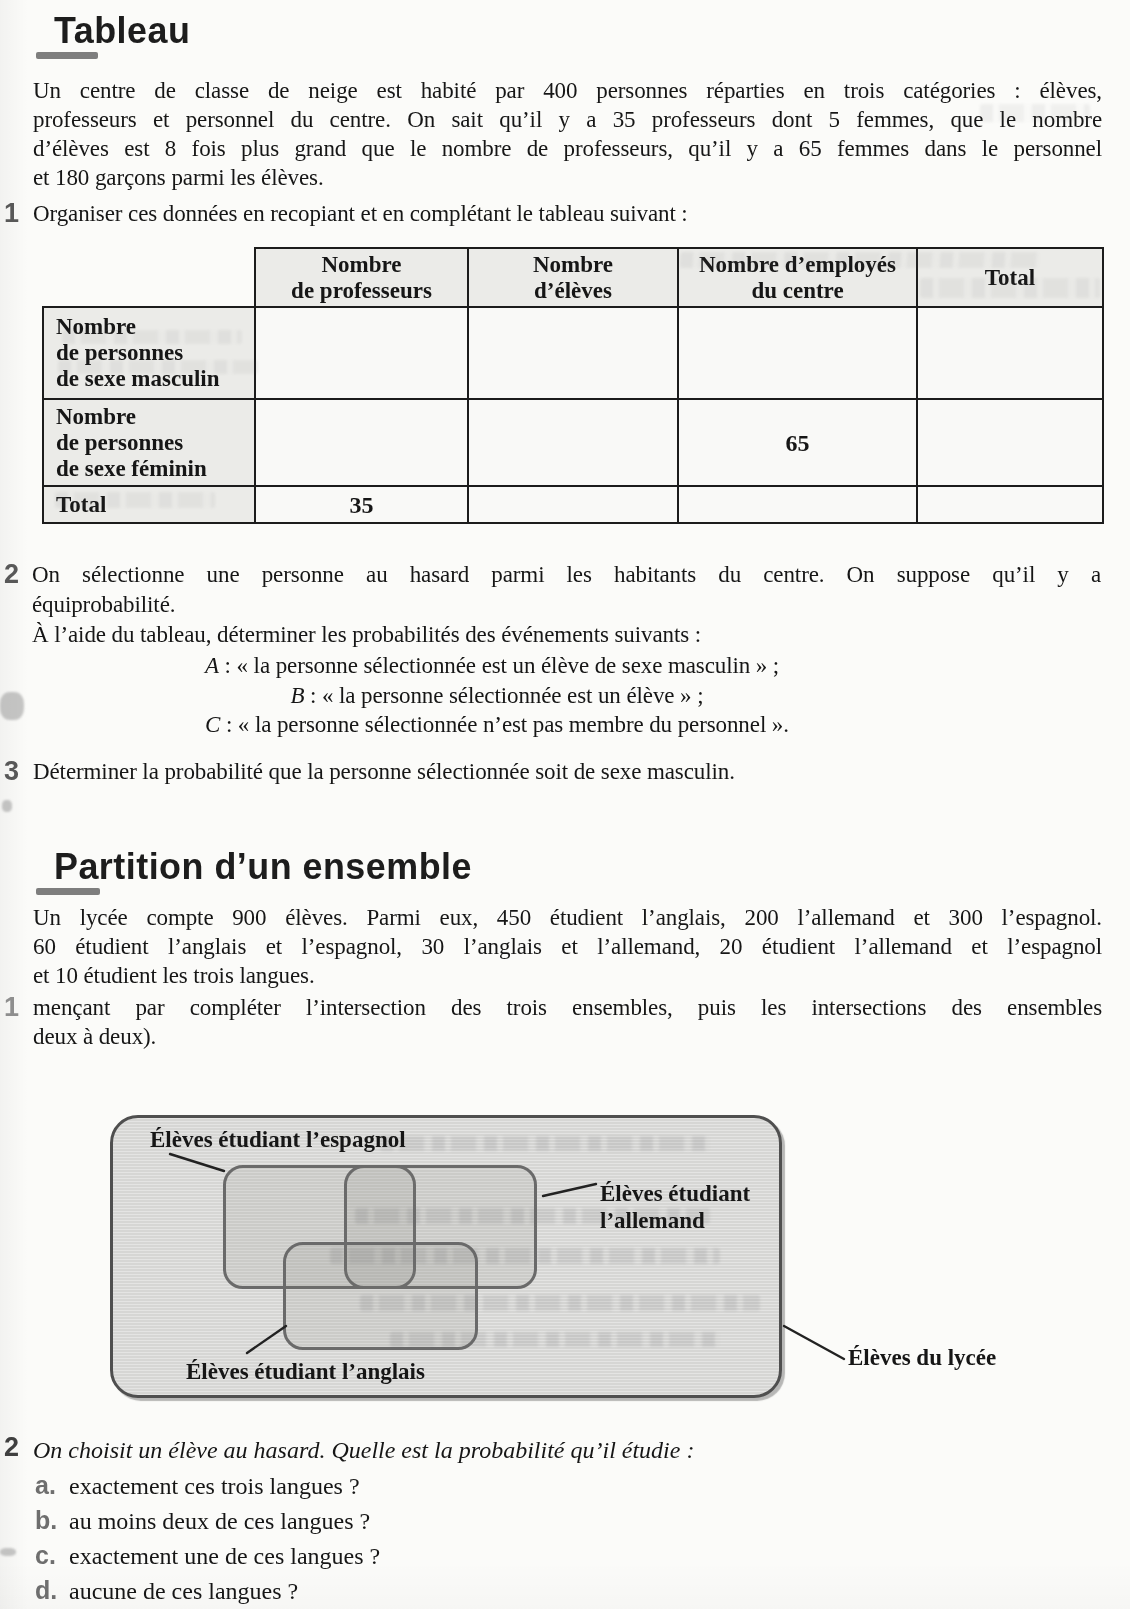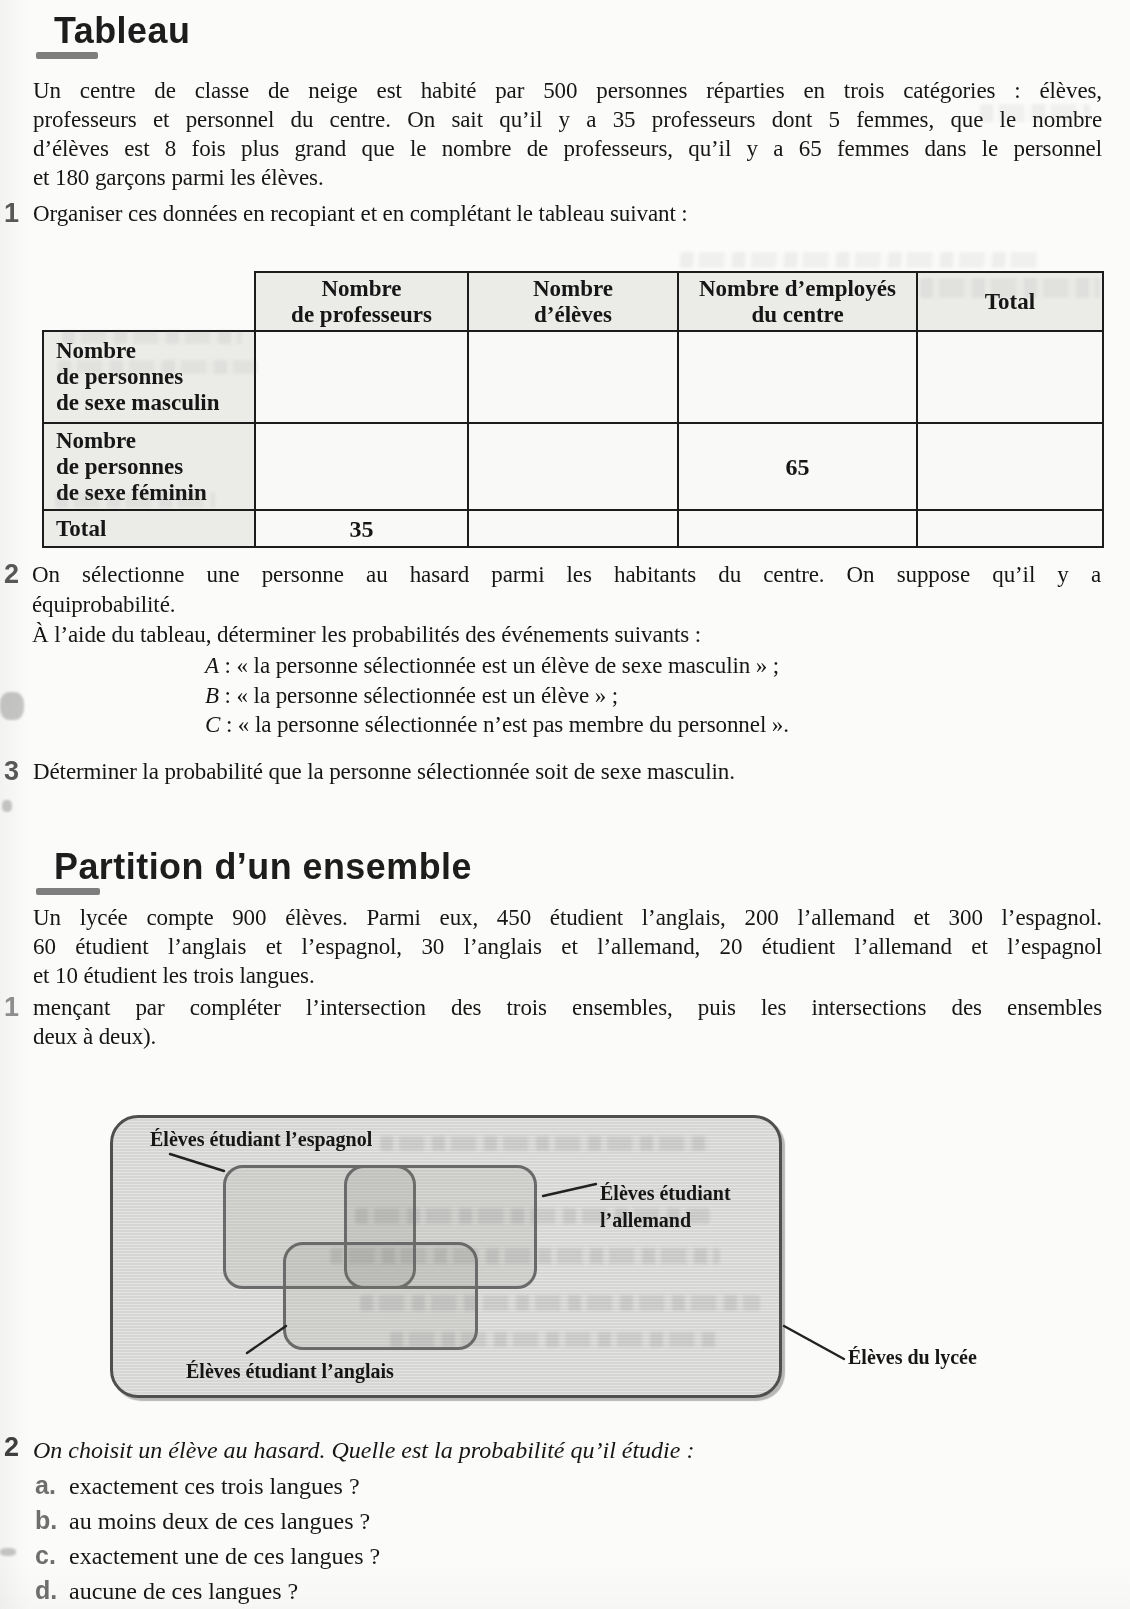--- a/index.html
+++ b/index.html
@@ -54,21 +54,21 @@
     background-image:repeating-linear-gradient(0deg, rgba(255,255,255,0.28) 0 1px, rgba(0,0,0,0.02) 1px 3px);
     border:3px solid #4f4f4f;border-radius:28px;
     box-shadow:3px 3px 1px rgba(100,100,100,0.45);
     box-sizing:border-box;
   }
   .venn-set{
     border:3px solid #6a6a6a;border-radius:20px;
     background:rgba(120,120,118,0.12);
     box-sizing:border-box;
   }
-  .vlabel{font-weight:bold;font-size:20px;line-height:27px;white-space:pre-line;z-index:4;}
+  .vlabel{font-weight:bold;font-size:23px;line-height:27px;white-space:pre-line;z-index:4;}
   
   .qletter{
     display:inline-block;width:34px;
     font-family:"Liberation Sans",sans-serif;font-weight:bold;
     font-size:25px;color:#6e6e6e;
   }
   .qline{font-size:24px;line-height:35px;height:35px;}
   
   .bleed{
     position:absolute;border-radius:3px;filter:blur(1.7px);
@@ -83,32 +83,32 @@
 </style>
 </head>
 <body>
 
 <div id="page">
 
   <div class="abs h1" style="left:54px;top:10px;">Tableau</div>
   <div class="abs hdash" style="left:36px;top:52px;width:62px;height:7px;"></div>
 
   <div class="abs para" style="left:33px;top:76px;">
-    <div class="line j">Un centre de classe de neige est habité par 500 personnes réparties en trois catégories : élèves,</div>
+    <div class="line j">Un centre de classe de neige est habité par 400 personnes réparties en trois catégories : élèves,</div>
     <div class="line j">professeurs et personnel du centre. On sait qu’il y a 35 professeurs dont 5 femmes, que le nombre</div>
     <div class="line j">d’élèves est 8 fois plus grand que le nombre de professeurs, qu’il y a 65 femmes dans le personnel</div>
     <div class="line">et 180 garçons parmi les élèves.</div>
   </div>
 
   <div class="abs marker" style="left:4px;top:199px;">1</div>
   <div class="abs para" style="left:33px;top:199px;">
     <div class="line">Organiser ces données en recopiant et en complétant le tableau suivant :</div>
   </div>
 
-  <table class="grid abs" style="left:42px;top:247px;margin-top:24px;">
+  <table class="grid abs" style="left:42px;top:247px;">
     <colgroup>
       <col style="width:212px">
         <col style="width:213px">
         <col style="width:210px">
         <col style="width:239px">
         <col style="width:186px">
     </colgroup>
     <tbody>
         <tr style="height:59px;">
       <td class="corner"></td>
@@ -149,21 +149,21 @@
     </table>
 
   <div class="abs marker" style="left:4px;top:560px;">2</div>
   <div class="abs para lh30" style="left:32px;top:560px;">
     <div class="line j">On sélectionne une personne au hasard parmi les habitants du centre. On suppose qu’il y a</div>
     <div class="line">équiprobabilité.</div>
     <div class="line">À l’aide du tableau, déterminer les probabilités des événements suivants :</div>
   </div>
   <div class="abs" style="left:205px;top:651px;">
     <div class="line" style="line-height:29.5px;height:29.5px;"><span class="ev-letter">A</span><span> : « la personne sélectionnée est un élève de sexe masculin » ;</span></div>
-    <div class="line" style="line-height:29.5px;height:29.5px;"><span class="ev-letter">B</span><span> : « la personne sélectionnée est un élève » ;</span></div>
+    <div class="line" style="line-height:29.5px;height:29.5px;text-align:center;"><span class="ev-letter">B</span><span> : « la personne sélectionnée est un élève » ;</span></div>
     <div class="line" style="line-height:29.5px;height:29.5px;"><span class="ev-letter">C</span><span> : « la personne sélectionnée n’est pas membre du personnel ».</span></div>
   </div>
 
   <div class="abs marker" style="left:4px;top:757px;">3</div>
   <div class="abs para lh30" style="left:33px;top:757px;">
     <div class="line">Déterminer la probabilité que la personne sélectionnée soit de sexe masculin.</div>
   </div>
 
   <div class="abs h1" style="left:54px;top:846px;">Partition d’un ensemble</div>
   <div class="abs hdash" style="left:36px;top:888px;width:64px;height:7px;"></div>

